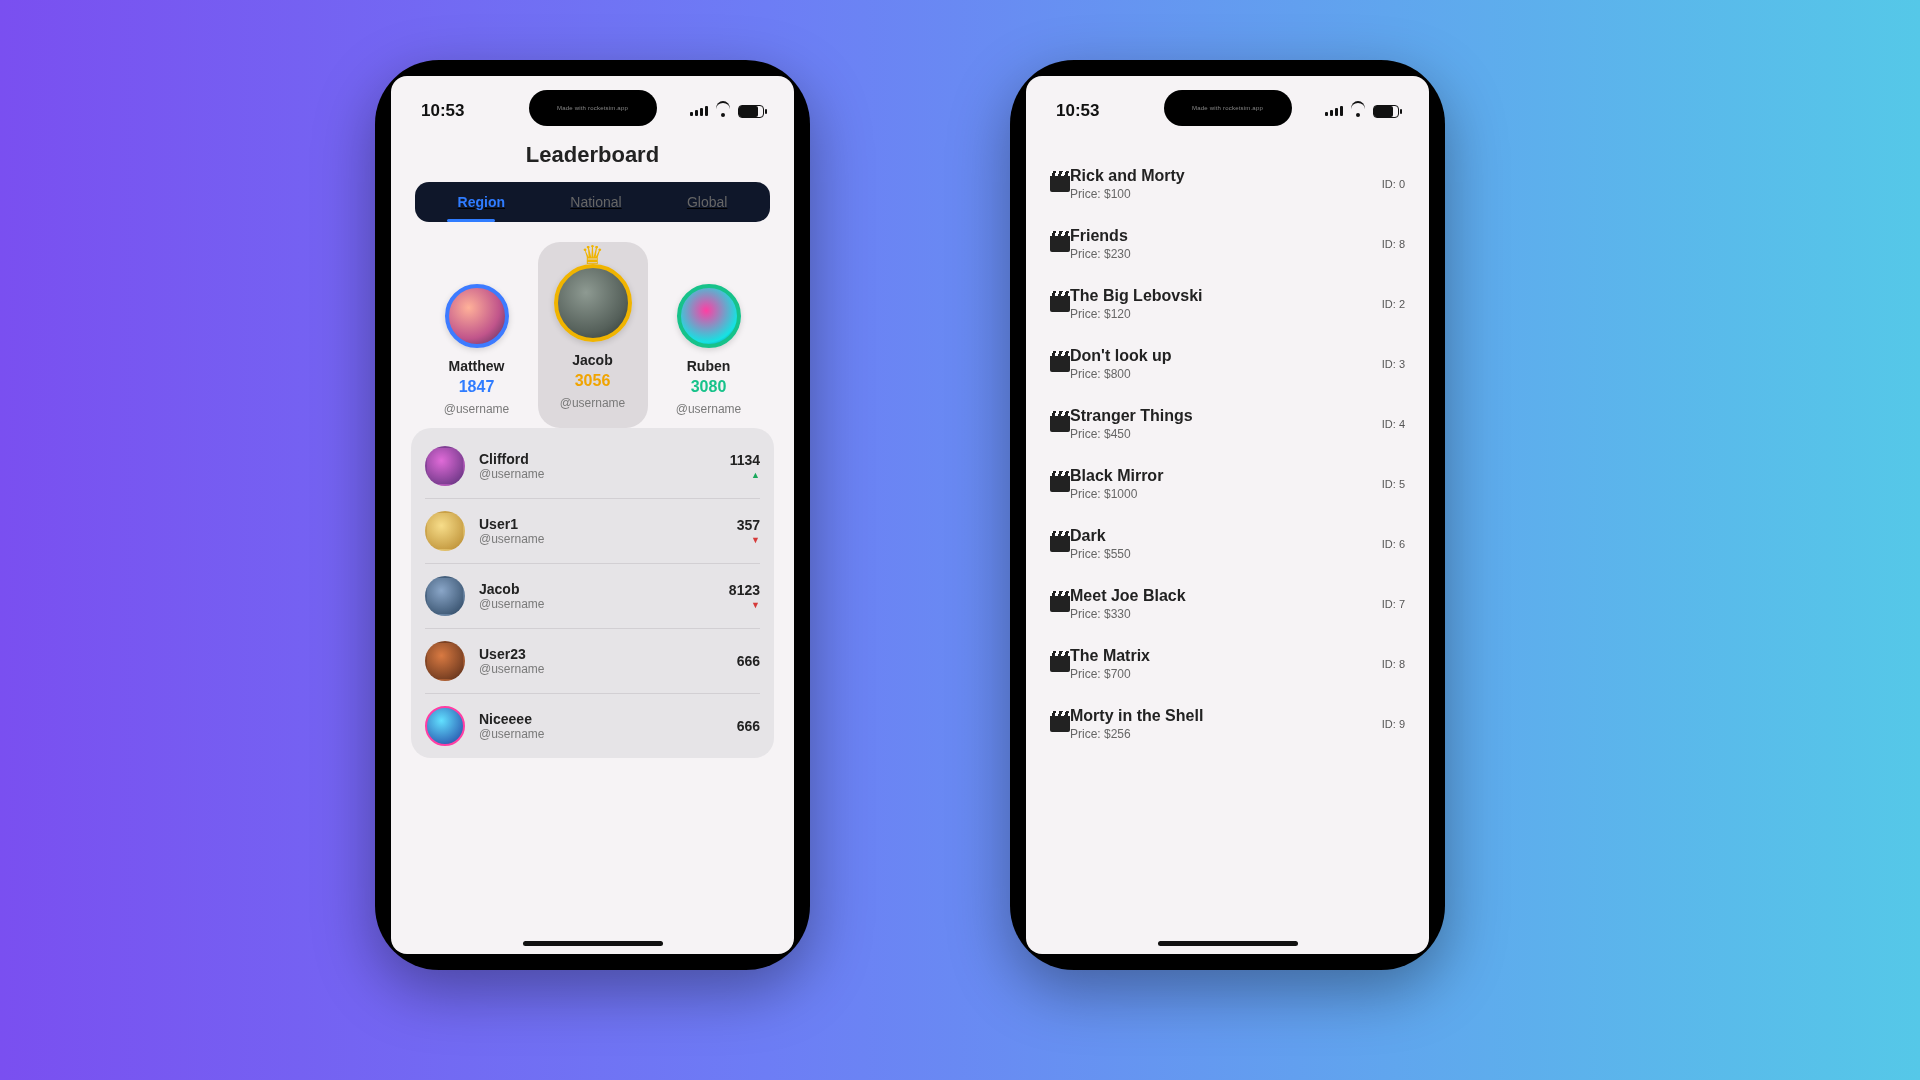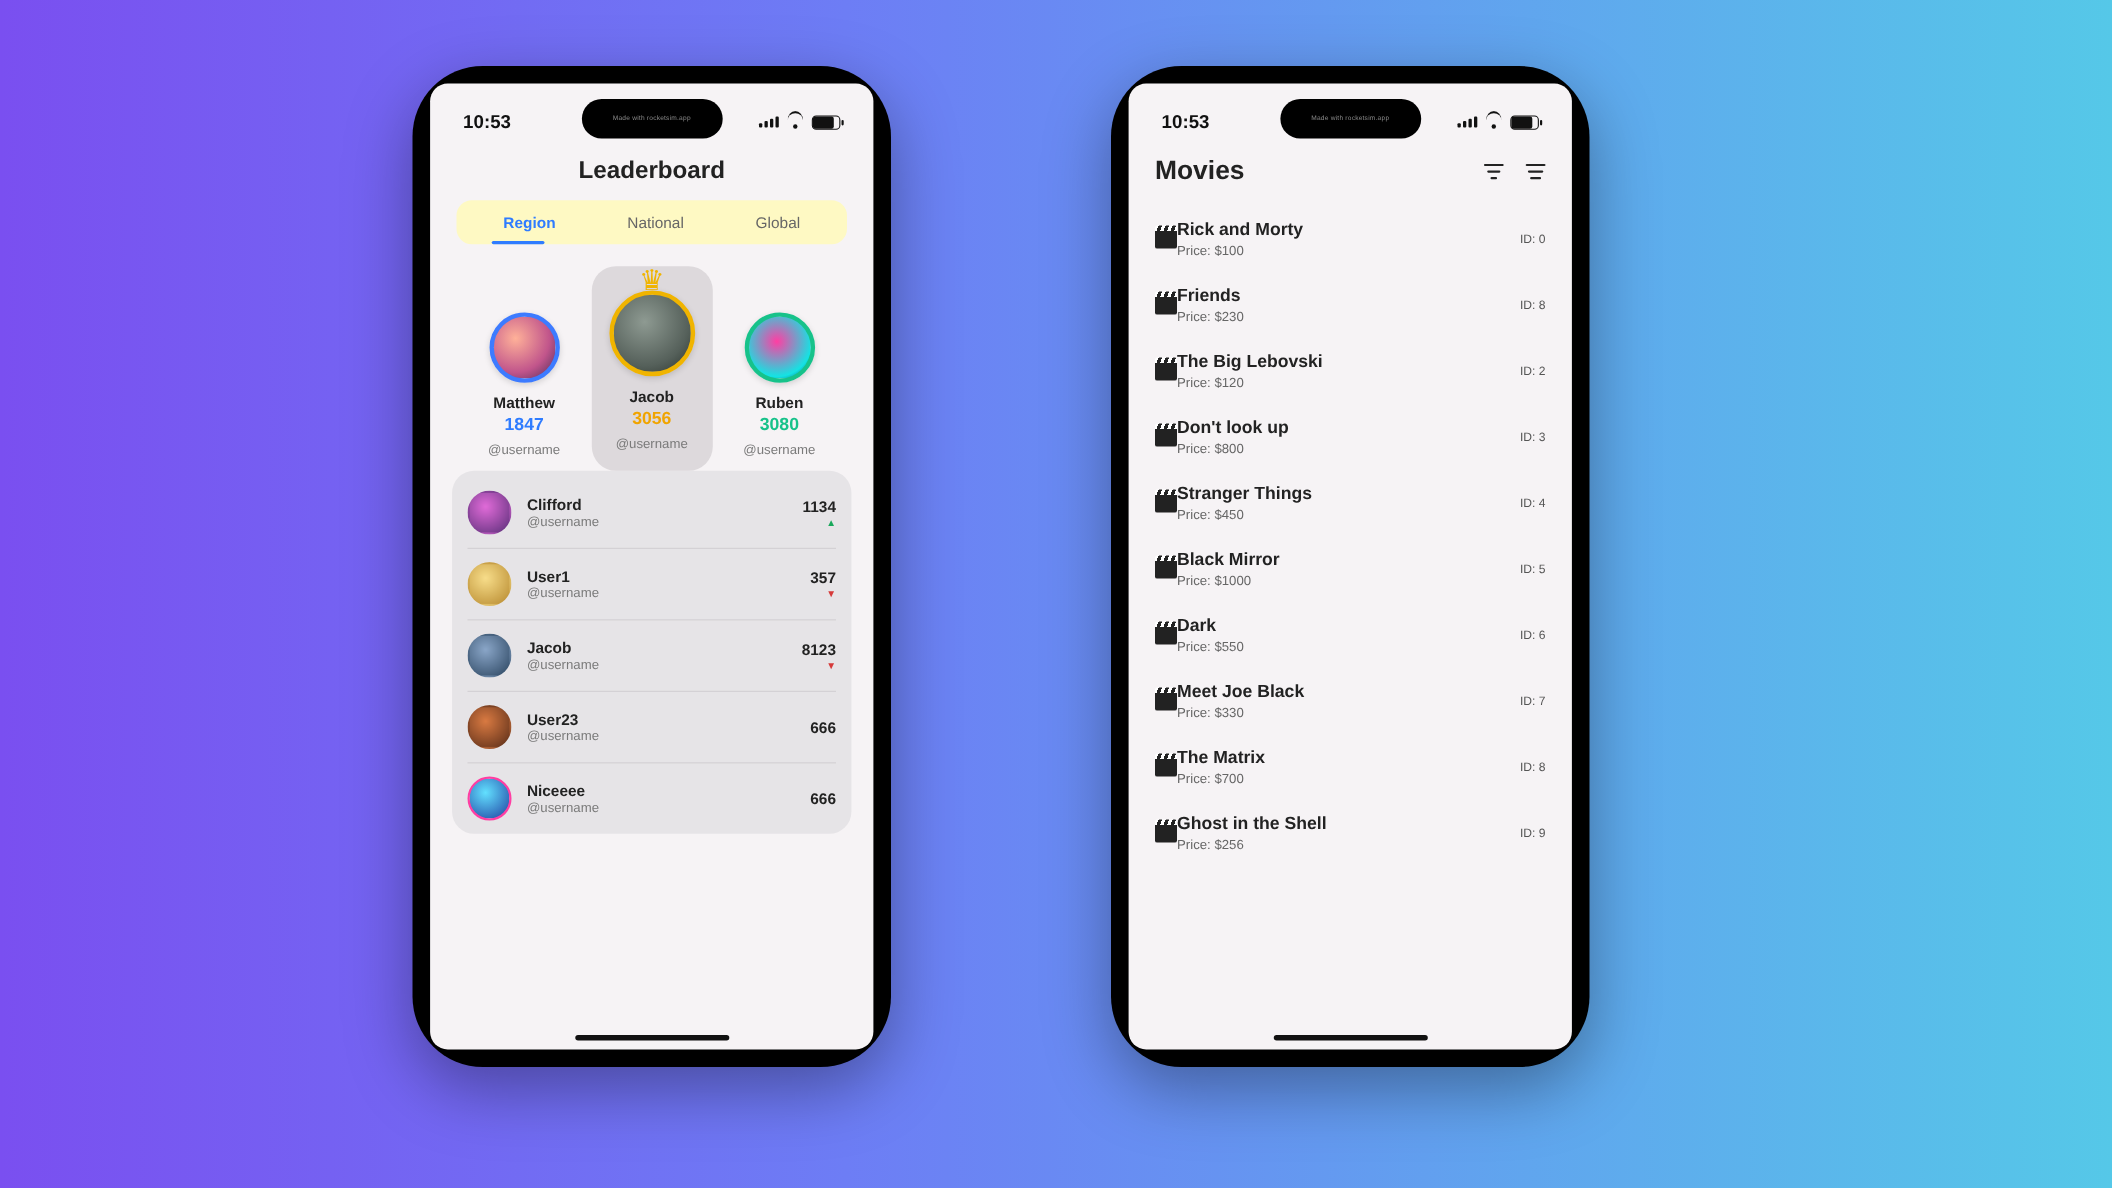--- a/index.html
+++ b/index.html
@@ -48,23 +48,24 @@
   .wifi::after { content:""; position:absolute; bottom:0; left:50%; transform:translateX(-50%); width:14px; height:14px; border:2px solid #111; border-bottom:none; border-left:none; border-right:none; border-radius:50% 50% 0 0; }
   .batt { width:26px; height:13px; border:1.5px solid #111; border-radius:4px; position:relative; }
   .batt::after { content:""; position:absolute; right:-4px; top:3px; width:2px; height:5px; background:#111; border-radius:1px; }
   .batt i { display:block; height:100%; width:80%; background:#111; border-radius:2px; }
 
   .content { position:absolute; top:60px; left:0; right:0; bottom:0; padding:0 20px; overflow:hidden; }
 
   
   .lb-title { text-align:center; font-size:22px; font-weight:600; color:#222; margin-top:6px; }
   .seg {
-    margin:14px auto 0; background:#fef9c3; border-radius:14px;
+    margin:14px auto 0; background:#0f172a; border-radius:14px;
     display:flex; justify-content:space-around; padding:12px 10px; position:relative;
     width: calc(100% - 8px);
+    text-decoration: underline;
   }
   .seg span { font-size:14px; color:#666; cursor:pointer; }
   .seg span.active { color:#2f7cff; font-weight:600; }
   .seg .indicator { position:absolute; left:32px; bottom:0; width:48px; height:3px; background:#2f7cff; border-radius:2px; }
 
   .podium { display:flex; align-items:flex-end; justify-content:center; gap:6px; margin-top:20px; }
   .pod { display:flex; flex-direction:column; align-items:center; border-radius:22px; padding:10px 6px 12px; width:110px; }
   .pod.center { background:#ddd9dc; padding-top:0; padding-bottom:18px; }
   .pod.side { padding-top:0; }
 
@@ -263,35 +264,20 @@
               <span></span>
             </div>
           <div class="wifi"></div>
           <div class="batt">
               <i></i>
             </div>
         </div>
       </div>
 
       <div class="content">
-        <div class="mv-head">
-          <div class="mv-title">Movies</div>
-          <div class="mv-icons">
-            <div class="filt-icon a">
-                <span></span>
-                <span></span>
-                <span></span>
-              </div>
-            <div class="filt-icon b">
-                <span></span>
-                <span></span>
-                <span></span>
-              </div>
-          </div>
-        </div>
         <div class="mv-list" id="mv-list">
             <div class="mv-row">
               <div class="clap"></div>
               <div class="mv-info">
                 <span class="mv-name">Rick and Morty</span>
                 <span class="mv-price">Price: $100</span>
               </div>
               <div class="spacer"></div>
               <div class="mv-id">ID: 0</div>
             </div>
@@ -363,21 +349,21 @@
               <div class="mv-info">
                 <span class="mv-name">The Matrix</span>
                 <span class="mv-price">Price: $700</span>
               </div>
               <div class="spacer"></div>
               <div class="mv-id">ID: 8</div>
             </div>
             <div class="mv-row">
               <div class="clap"></div>
               <div class="mv-info">
-                <span class="mv-name">Ghost in the Shell</span>
+                <span class="mv-name">Morty in the Shell</span>
                 <span class="mv-price">Price: $256</span>
               </div>
               <div class="spacer"></div>
               <div class="mv-id">ID: 9</div>
             </div>
           </div>
       </div>
       <div class="homebar"></div>
     </div>
   </div>

